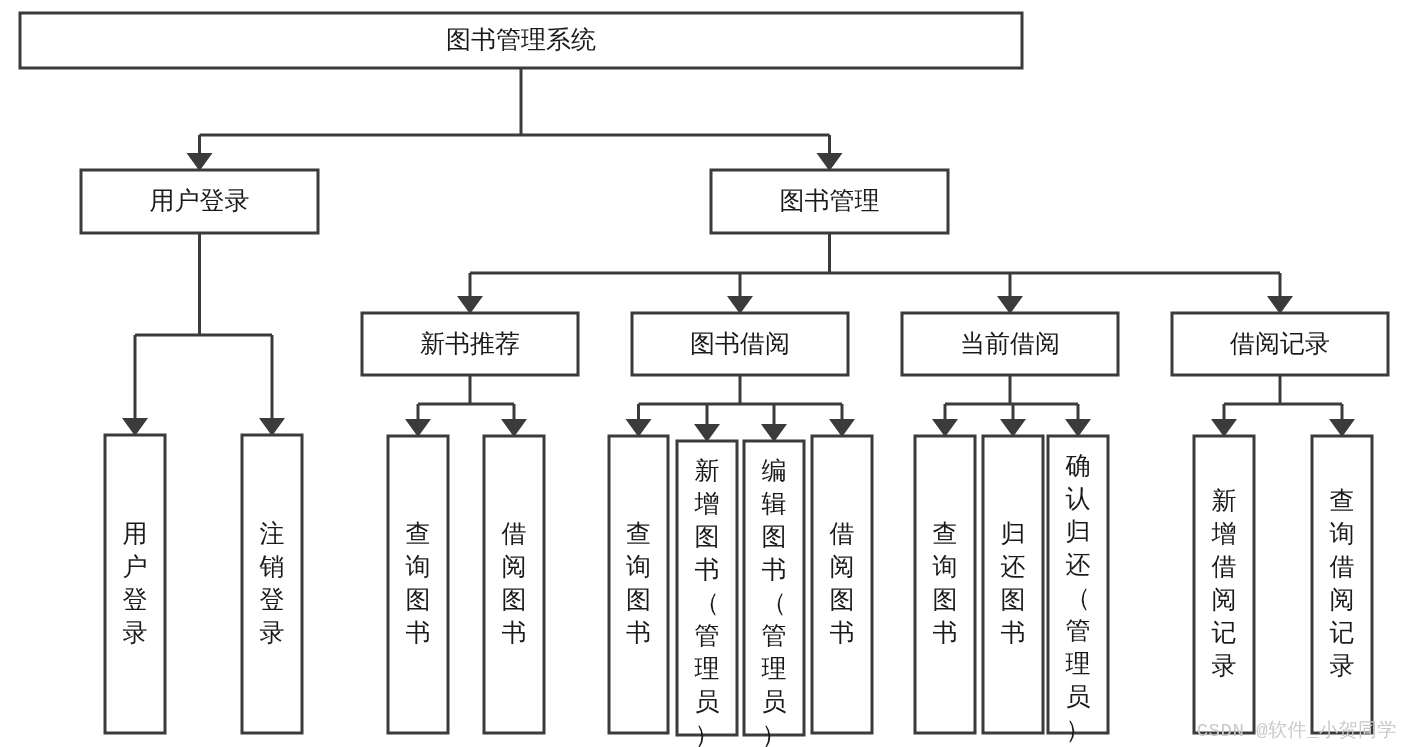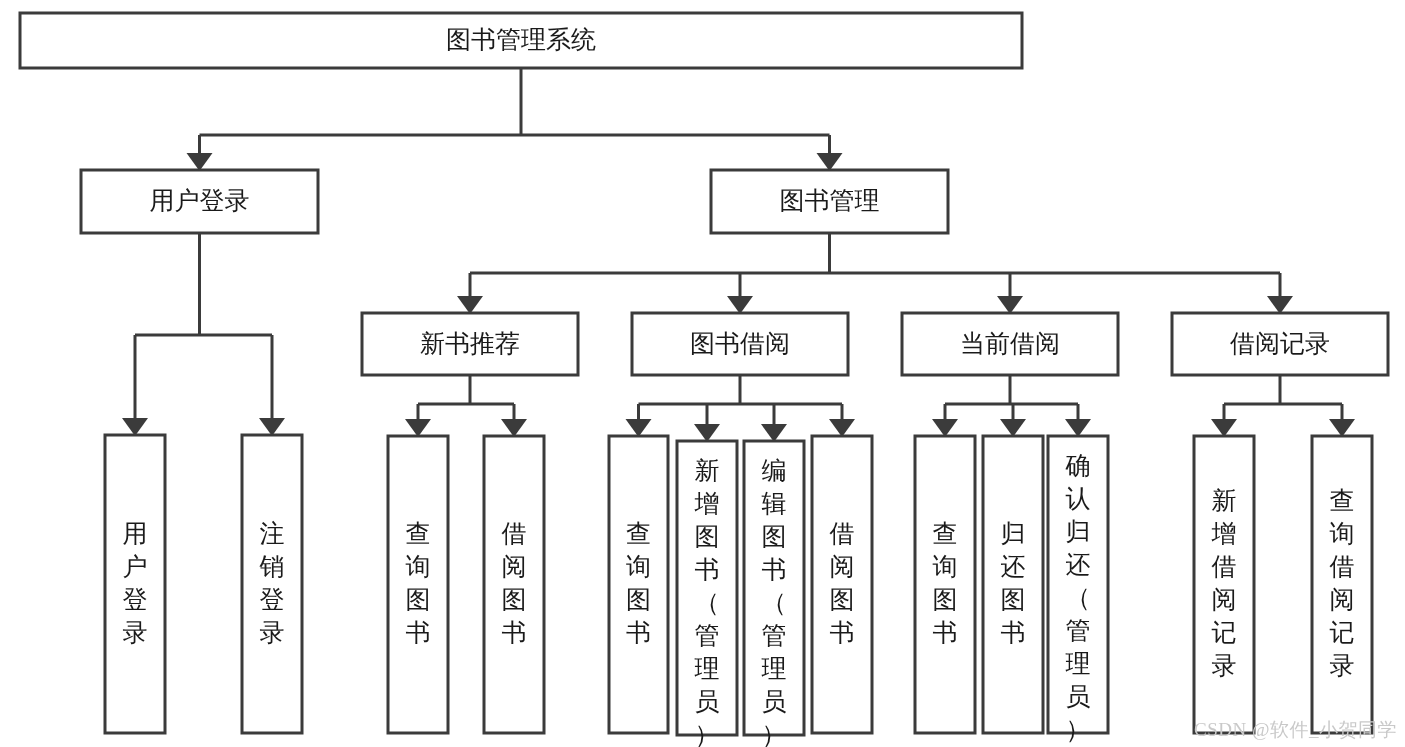--- a/index.html
+++ b/index.html
@@ -26,21 +26,21 @@
     stroke:#3b3b3b;
     stroke-width:3;
     fill:none;
     stroke-linecap:butt;
   }
   .arrow-head{fill:#3b3b3b;stroke:none;}
   .watermark{
     position:absolute;
     right:8px;
     bottom:4px;
-    font-family:Liberation Serif, serif;
+    font-family:Liberation Mono, monospace;
     font-size:19px;
     color:#c9c9c9;
     white-space:nowrap;
     letter-spacing:0.5px;
   }
 </style>
 </head>
 <body>
 
 <svg id="diagram" viewBox="0 0 1405 747" xmlns="http://www.w3.org/2000/svg">

